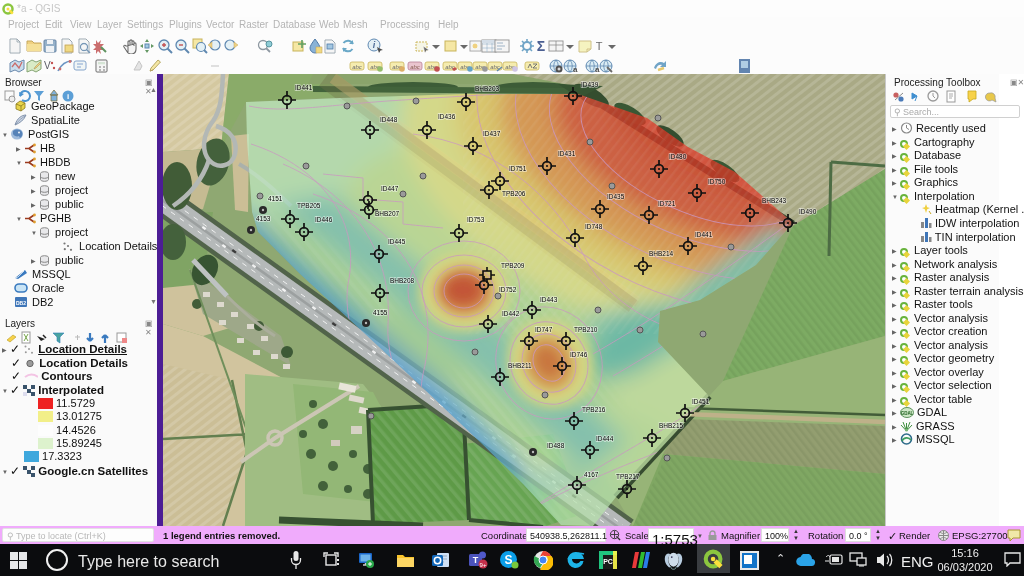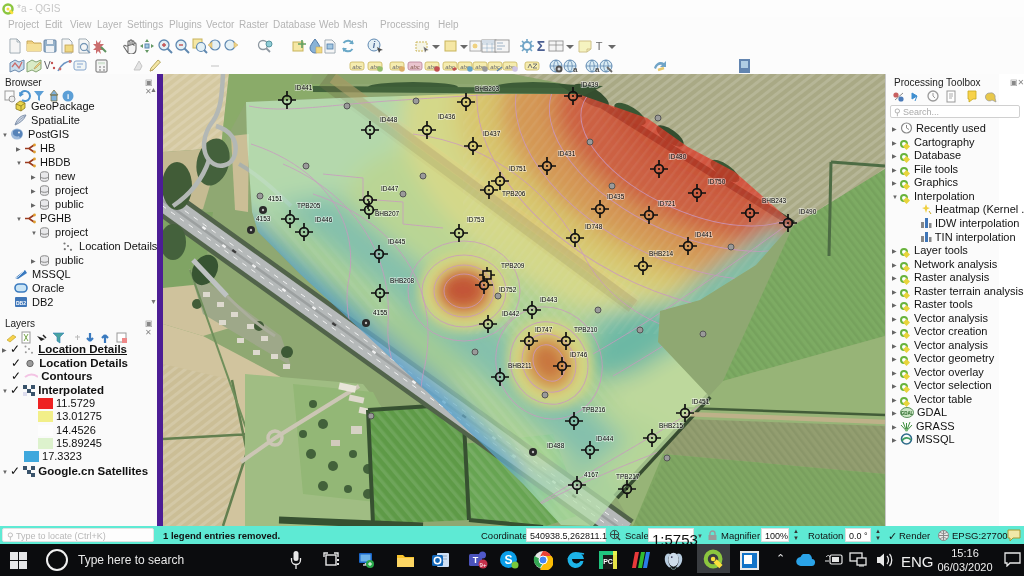--- a/index.html
+++ b/index.html
@@ -19,21 +19,21 @@
 .ic { position:absolute; width:16px; height:16px; filter:saturate(0.72) brightness(1.06) contrast(0.92); opacity:0.92; }
 
 #leftpanel { position:absolute; left:0; top:74px; width:163px; height:452px; background:#fafafa; border-right:6px solid #4c1d95; }
 #rightpanel { position:absolute; left:885px; top:74px; width:114px; height:452px; background:#fbfbfb; border-left:1px solid #c8c8c8;padding-left:16px; }
 .ptitle { position:absolute; font-size:10px; color:#222; }
 .trow { position:absolute; font-size:11px; color:#111; white-space:nowrap; } #ltree b { font-size:11.5px; }
 .arrow { display:inline-block; font-size:6px; color:#666; width:8px; vertical-align:1px; }
 
 #map { position:absolute; left:163px; top:74px; width:722px; height:452px; overflow:hidden; }
 
-#statusbar { position:absolute; left:0; top:526px; width:1024px; height:18px; background:#5eead4; font-size:10px; color:#111; }
+#statusbar { position:absolute; left:0; top:526px; width:1024px; height:18px; background:#f0abfc; font-size:10px; color:#111; }
 
 #taskbar { position:absolute; left:0; top:544px; width:1024px; height:32px; background:#0b0c0e; }
 .qrow { left:6px; }
 .qic { display:inline-block; width:8px; height:8px; border-radius:50%; border:2.5px solid #68b33c; background:#fff; position:relative; vertical-align:-2px; margin-right:3px; }
 .qic::after { content:""; position:absolute; right:-3px; bottom:-3px; width:5px; height:5px; background:#e8d43c; transform:rotate(45deg); }
 .sbt { position:absolute; top:4px; font-size:10px; color:#111; white-space:nowrap; }
 .spin { position:absolute; top:2px; font-size:6px; color:#333; line-height:7px; }
 </style>
 </head>
 <body>
@@ -1032,21 +1032,21 @@
       </svg>
   </div>
   <div id="taskbar">
     <svg class="abs" style="left:10px;top:8px" width="17" height="17" viewBox="0 0 17 17">
         <rect x="0" y="0" width="8" height="8" fill="#e6e7e8"></rect>
         <rect x="9" y="0" width="8" height="8" fill="#e6e7e8"></rect>
         <rect x="0" y="9" width="8" height="8" fill="#e6e7e8"></rect>
         <rect x="9" y="9" width="8" height="8" fill="#e6e7e8"></rect>
       </svg>
     <div class="abs" style="left:46px;top:5px;width:22px;height:22px;border:2.5px solid #f0f0f0;border-radius:50%"></div>
-    <span class="abs" style="left:78px;top:9px;font-size:12px;color:#e8e8e8">Type here to search</span>
+    <span class="abs" style="left:78px;top:9px;font-size:16px;color:#e8e8e8">Type here to search</span>
     <svg class="abs" style="left:290px;top:6px" width="12" height="20" viewBox="0 0 12 20">
         <rect x="3.5" y="1" width="5" height="10" rx="2.5" fill="#e8e8e8"></rect>
         <path d="M1.5 8v2a4.5 4.5 0 0 0 9 0V8M6 15v4" stroke="#e8e8e8" stroke-width="1.3" fill="none"></path>
       </svg>
     <svg class="abs" style="left:322px;top:7px" width="18" height="18" viewBox="0 0 18 18">
         <rect x="4" y="4" width="10" height="10" fill="none" stroke="#e8e8e8" stroke-width="1.4"></rect>
         <path d="M2 6v-4h4M16 6v-4h-4" stroke="#e8e8e8" stroke-width="1.4" fill="none"></path>
         <rect x="15" y="8" width="2" height="2" fill="#e8e8e8"></rect>
         <rect x="15" y="12" width="2" height="2" fill="#e8e8e8"></rect>
       </svg>

